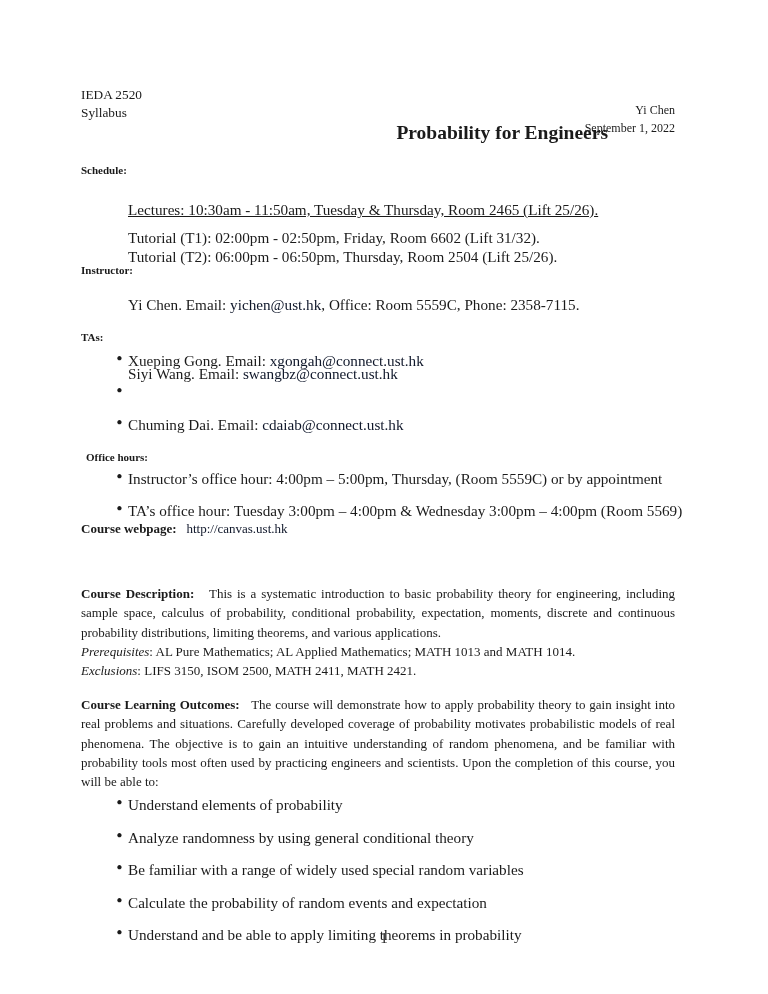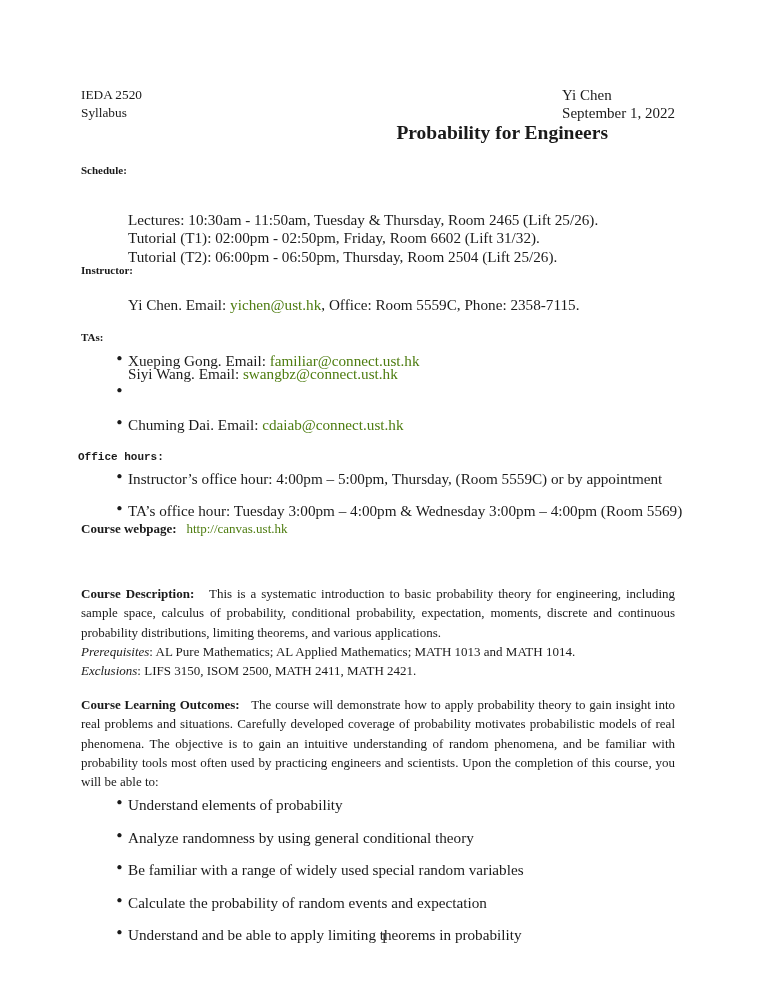--- a/index.html
+++ b/index.html
@@ -5,24 +5,24 @@
   html, body { margin: 0; padding: 0; background: #ffffff; }
   body {
     width: 768px; height: 994px; position: relative; overflow: hidden;
     font-family: "DejaVu Serif", "Liberation Serif", serif;
     color: #1a1a1a;
   }
   .page { position: absolute; left: 0; top: 0; width: 768px; height: 994px; }
   .txt { font-family: "Liberation Serif", serif; font-size: 15.2px; line-height: 19px; }
   .abs { position: absolute; }
   .hdr-left { left: 81px; top: 86px; font-family: "Liberation Serif", serif; font-size: 13.3px; line-height: 18px; }
-  .hdr-right { right: 93px; top: 86px; text-align: left; font-family: "Liberation Serif", serif; font-size: 15px; line-height: 18px; }
+  .hdr-right { right: 93px; top: 101px; text-align: right; font-family: "Liberation Serif", serif; font-size: 12px; line-height: 18px; }
   .title { left: 0; width: 608px; top: 122px; text-align: right; font-family: "Liberation Serif", serif; font-weight: bold; font-size: 19.5px; }
   .sec { font-family: "Liberation Serif", serif; font-weight: bold; font-size: 11px; }
-  .link { color: #4d7c0f; }
+  .link { color: #0f172a; }
   .bullet { position: absolute; left: 115px; font-size: 15px; }
   .li { position: absolute; left: 128px; }
   .para { position: absolute; left: 81px; width: 594px; text-align: justify; font-family: "Liberation Serif", serif; font-size: 13px; line-height: 19.3px; }
   .pagenum { position: absolute; left: 0; width: 768px; top: 930px; text-align: center; font-family: "Liberation Serif", serif; font-size: 15px; }
   i { font-style: italic; }
   b { font-weight: bold; }
 </style>
 </head>
 <body>
 
@@ -33,53 +33,53 @@
     <div data-name="doc-type">Syllabus</div>
   </div>
   <div class="abs hdr-right" data-name="header-right">
     <div data-name="author">Yi Chen</div>
     <div data-name="date">September 1, 2022</div>
   </div>
 
   <div class="abs title" data-name="page-title">Probability for Engineers</div>
 
   <div class="abs sec" style="left:81px; top:164px;" data-name="schedule-heading">Schedule:</div>
-  <div class="abs txt" style="left:128px; top:210px;" data-name="schedule-lectures">Lectures: 10:30am - 11:50am, Tuesday &amp; Thursday, Room 2465 (Lift 25/26).</div>
+  <div class="abs txt" style="left:128px; top:200px;text-decoration:underline;" data-name="schedule-lectures">Lectures: 10:30am - 11:50am, Tuesday &amp; Thursday, Room 2465 (Lift 25/26).</div>
   <div class="abs txt" style="left:128px; top:228px;" data-name="schedule-tutorial-t1">Tutorial (T1): 02:00pm - 02:50pm, Friday, Room 6602 (Lift 31/32).</div>
   <div class="abs txt" style="left:128px; top:247px;" data-name="schedule-tutorial-t2">Tutorial (T2): 06:00pm - 06:50pm, Thursday, Room 2504 (Lift 25/26).</div>
 
   <div class="abs sec" style="left:81px; top:264px;" data-name="instructor-heading">Instructor:</div>
   <div class="abs txt" style="left:128px; top:295px;" data-name="instructor-info">
     <span data-name="instructor-prefix">Yi Chen. Email: </span><span class="link" data-name="instructor-email-link">yichen@ust.hk</span><span data-name="instructor-suffix">, Office: Room 5559C, Phone: 2358-7115.</span>
   </div>
 
   <div class="abs sec" style="left:81px; top:331px;text-align:right;" data-name="tas-heading">TAs:</div>
 
   <div data-name="ta-list">
     <div data-name="list-item">
       <span class="bullet" style="top:350px;" data-name="bullet-icon">•</span>
       <div class="li txt" style="top:351px;" data-name="ta-item-text">
-        <span data-name="ta-name">Xueping Gong. Email: </span><span class="link" data-name="ta-email-link">familiar@connect.ust.hk</span>
+        <span data-name="ta-name">Xueping Gong. Email: </span><span class="link" data-name="ta-email-link">xgongah@connect.ust.hk</span>
       </div>
     </div>
     <div data-name="list-item">
       <span class="bullet" style="top:382px;" data-name="bullet-icon">•</span>
       <div class="li txt" style="top:364px;" data-name="ta-item-text">
         <span data-name="ta-name">Siyi Wang. Email: </span><span class="link" data-name="ta-email-link">swangbz@connect.ust.hk</span>
       </div>
     </div>
     <div data-name="list-item">
       <span class="bullet" style="top:414px;" data-name="bullet-icon">•</span>
       <div class="li txt" style="top:415px;" data-name="ta-item-text">
         <span data-name="ta-name">Chuming Dai. Email: </span><span class="link" data-name="ta-email-link">cdaiab@connect.ust.hk</span>
       </div>
     </div>
   </div>
 
-  <div class="abs sec" style="left:78px; top:451px;font-family:Liberation Mono, monospace;" data-name="office-hours-heading">Office hours:</div>
+  <div class="abs sec" style="left:86px; top:451px;" data-name="office-hours-heading">Office hours:</div>
   <div data-name="office-hours-list">
     <div data-name="list-item">
       <span class="bullet" style="top:468px;" data-name="bullet-icon">•</span>
       <div class="li txt" style="top:469px;text-align:center;" data-name="office-hour-instructor">Instructor’s office hour: 4:00pm – 5:00pm, Thursday, (Room 5559C) or by appointment</div>
     </div>
     <div data-name="list-item">
       <span class="bullet" style="top:500px;" data-name="bullet-icon">•</span>
       <div class="li txt" style="top:501px;" data-name="office-hour-ta">TA’s office hour: Tuesday 3:00pm – 4:00pm &amp; Wednesday 3:00pm – 4:00pm (Room 5569)</div>
     </div>
   </div>

